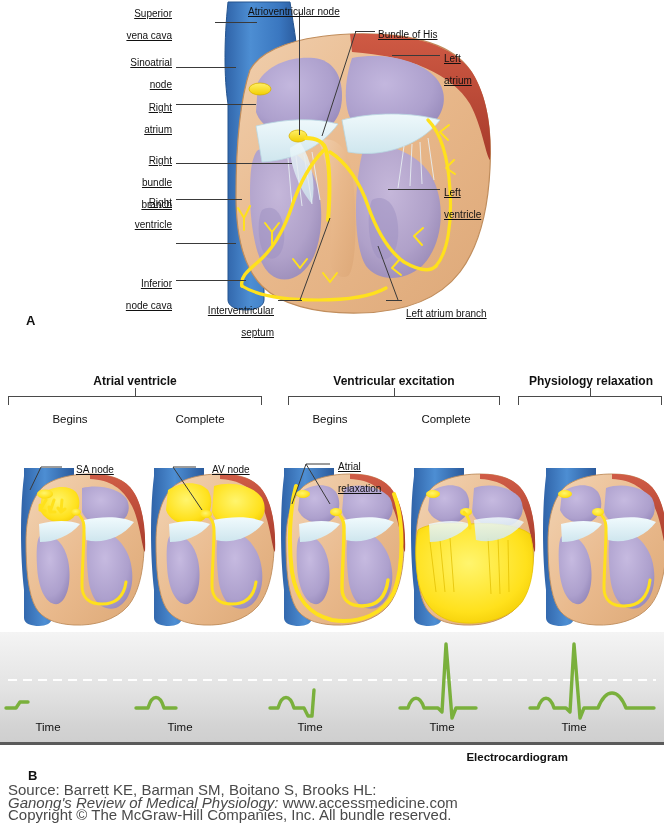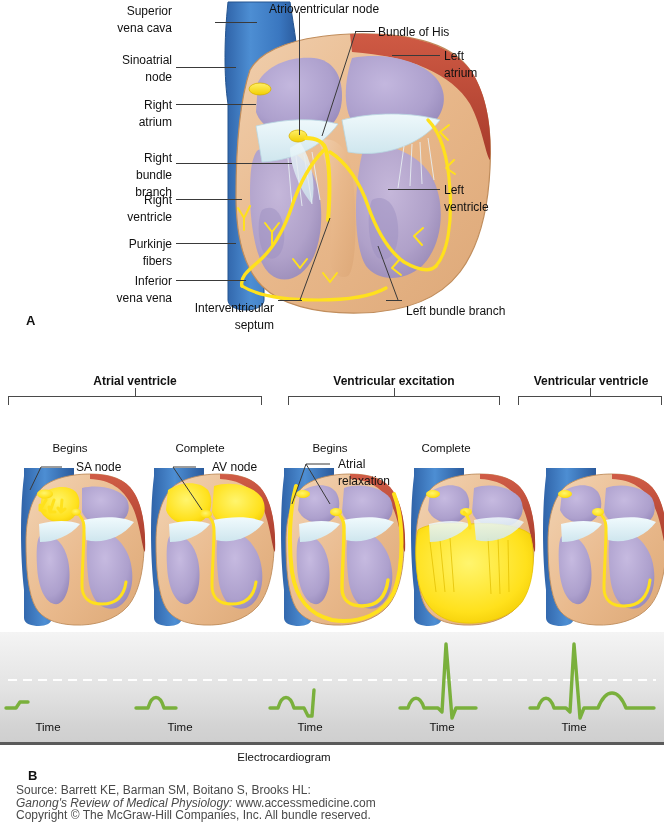--- a/index.html
+++ b/index.html
@@ -10,45 +10,45 @@
     font-family: "Liberation Sans", sans-serif;
     color: #1a1a1a;
     position: relative;
     overflow: hidden;
   }
   .fig { position:absolute; left:0; top:0; width:664px; height:823px; }
 
   
   .lbl {
     position:absolute;
-    font-size: 12px;
-    line-height: 17px;
+    font-size: 10px;
+    line-height: 22px;
     color:#111;
     white-space: pre-line;
+    text-decoration: underline;
   }
   .lbl.r { text-align: right; }
   .panel-letter {
     position:absolute;
     font-size: 13px;
     font-weight: bold;
     color:#111;
   }
   .hdr {
     position:absolute;
     font-size: 12px;
     font-weight: bold;
     text-align:center;
     color:#111;
   }
   .sub {
     position:absolute;
     font-size: 11.5px;
     text-align:center;
     color:#111;
-    margin-top:29px;
   }
   .leader { position:absolute; background:#3a3a3a; }
   .leader.h { height:1px; }
   .leader.v { width:1px; }
 
   
   .bracket { position:absolute; border:1px solid #4a4a4a; border-bottom:none; height:9px; }
   .bracket-tick { position:absolute; width:1px; height:8px; background:#4a4a4a; }
 
   
@@ -59,26 +59,26 @@
     border-bottom: 3px solid #5a5a5a;
   }
   .dash-line {
     position:absolute; left:8px; right:8px; top:47px; height:2px;
     background: repeating-linear-gradient(to right,#ffffff 0 9px, rgba(255,255,255,0) 9px 15px);
   }
   .time-lbl {
     position:absolute; top:89px; font-size:11.5px; color:#111; text-align:center; width:60px;
   }
   .ecg-caption {
-    position:absolute; top:751px; width:568px; text-align:center;
-    font-size:11.5px; color:#111;
+    position:absolute; top:751px; width:568px; text-align:right;
+    font-size:11.5px; color:#111;font-weight:bold;
   }
 
   
-  #footer { position:absolute; left:16px; top:784px; font-size:12px; line-height:12.5px; color:#4a4a4a; }
+  #footer { position:absolute; left:8px; top:784px; font-size:15px; line-height:12.5px; color:#4a4a4a; }
   #footer .it { font-style: italic; }
 </style>
 </head>
 <body>
 
 <div class="fig">
 
   <svg width="664" height="340" viewBox="0 0 664 340" style="position:absolute;left:0;top:0;">
     <defs>
       <linearGradient id="gBlue" x1="0" y1="0" x2="1" y2="0">
@@ -211,42 +211,40 @@
 vena cava</div>
   <div class="lbl r" style="left:80px;top:52px;width:92px;">Sinoatrial
 node</div>
   <div class="lbl r" style="left:80px;top:97px;width:92px;">Right
 atrium</div>
   <div class="lbl r" style="left:80px;top:150px;width:92px;">Right
 bundle
 branch</div>
   <div class="lbl r" style="left:80px;top:192px;width:92px;">Right
 ventricle</div>
-  <div class="lbl r" style="left:80px;top:236px;width:92px;">Purkinje
-fibers</div>
   <div class="lbl r" style="left:80px;top:273px;width:92px;">Inferior
-vena vena</div>
-
-  <div class="lbl" style="left:269px;top:1px;">Atrioventricular node</div>
+node cava</div>
+
+  <div class="lbl" style="left:248px;top:1px;">Atrioventricular node</div>
   <div class="lbl" style="left:378px;top:24px;">Bundle of His</div>
 
   <div class="lbl" style="left:444px;top:48px;">Left
 atrium</div>
   <div class="lbl" style="left:444px;top:182px;">Left
 ventricle</div>
 
   <div class="lbl r" style="left:150px;top:300px;width:124px;">Interventricular
 septum</div>
-  <div class="lbl" style="left:406px;top:303px;">Left bundle branch</div>
+  <div class="lbl" style="left:406px;top:303px;">Left atrium branch</div>
 
   <div class="panel-letter" style="left:26px;top:313px;">A</div>
 
   <div class="hdr" style="left:8px;top:374px;width:254px;">Atrial ventricle</div>
   <div class="hdr" style="left:288px;top:374px;width:212px;">Ventricular excitation</div>
-  <div class="hdr" style="left:518px;top:374px;width:146px;">Ventricular ventricle</div>
+  <div class="hdr" style="left:518px;top:374px;width:146px;">Physiology relaxation</div>
 
   <div class="bracket" style="left:8px;top:396px;width:254px;"></div>
   <div class="bracket-tick" style="left:135px;top:388px;"></div>
   <div class="bracket" style="left:288px;top:396px;width:212px;"></div>
   <div class="bracket-tick" style="left:394px;top:388px;"></div>
   <div class="bracket" style="left:518px;top:396px;width:144px;"></div>
   <div class="bracket-tick" style="left:590px;top:388px;"></div>
 
   <div class="sub" style="left:28px;top:413px;width:84px;">Begins</div>
   <div class="sub" style="left:158px;top:413px;width:84px;">Complete</div>

